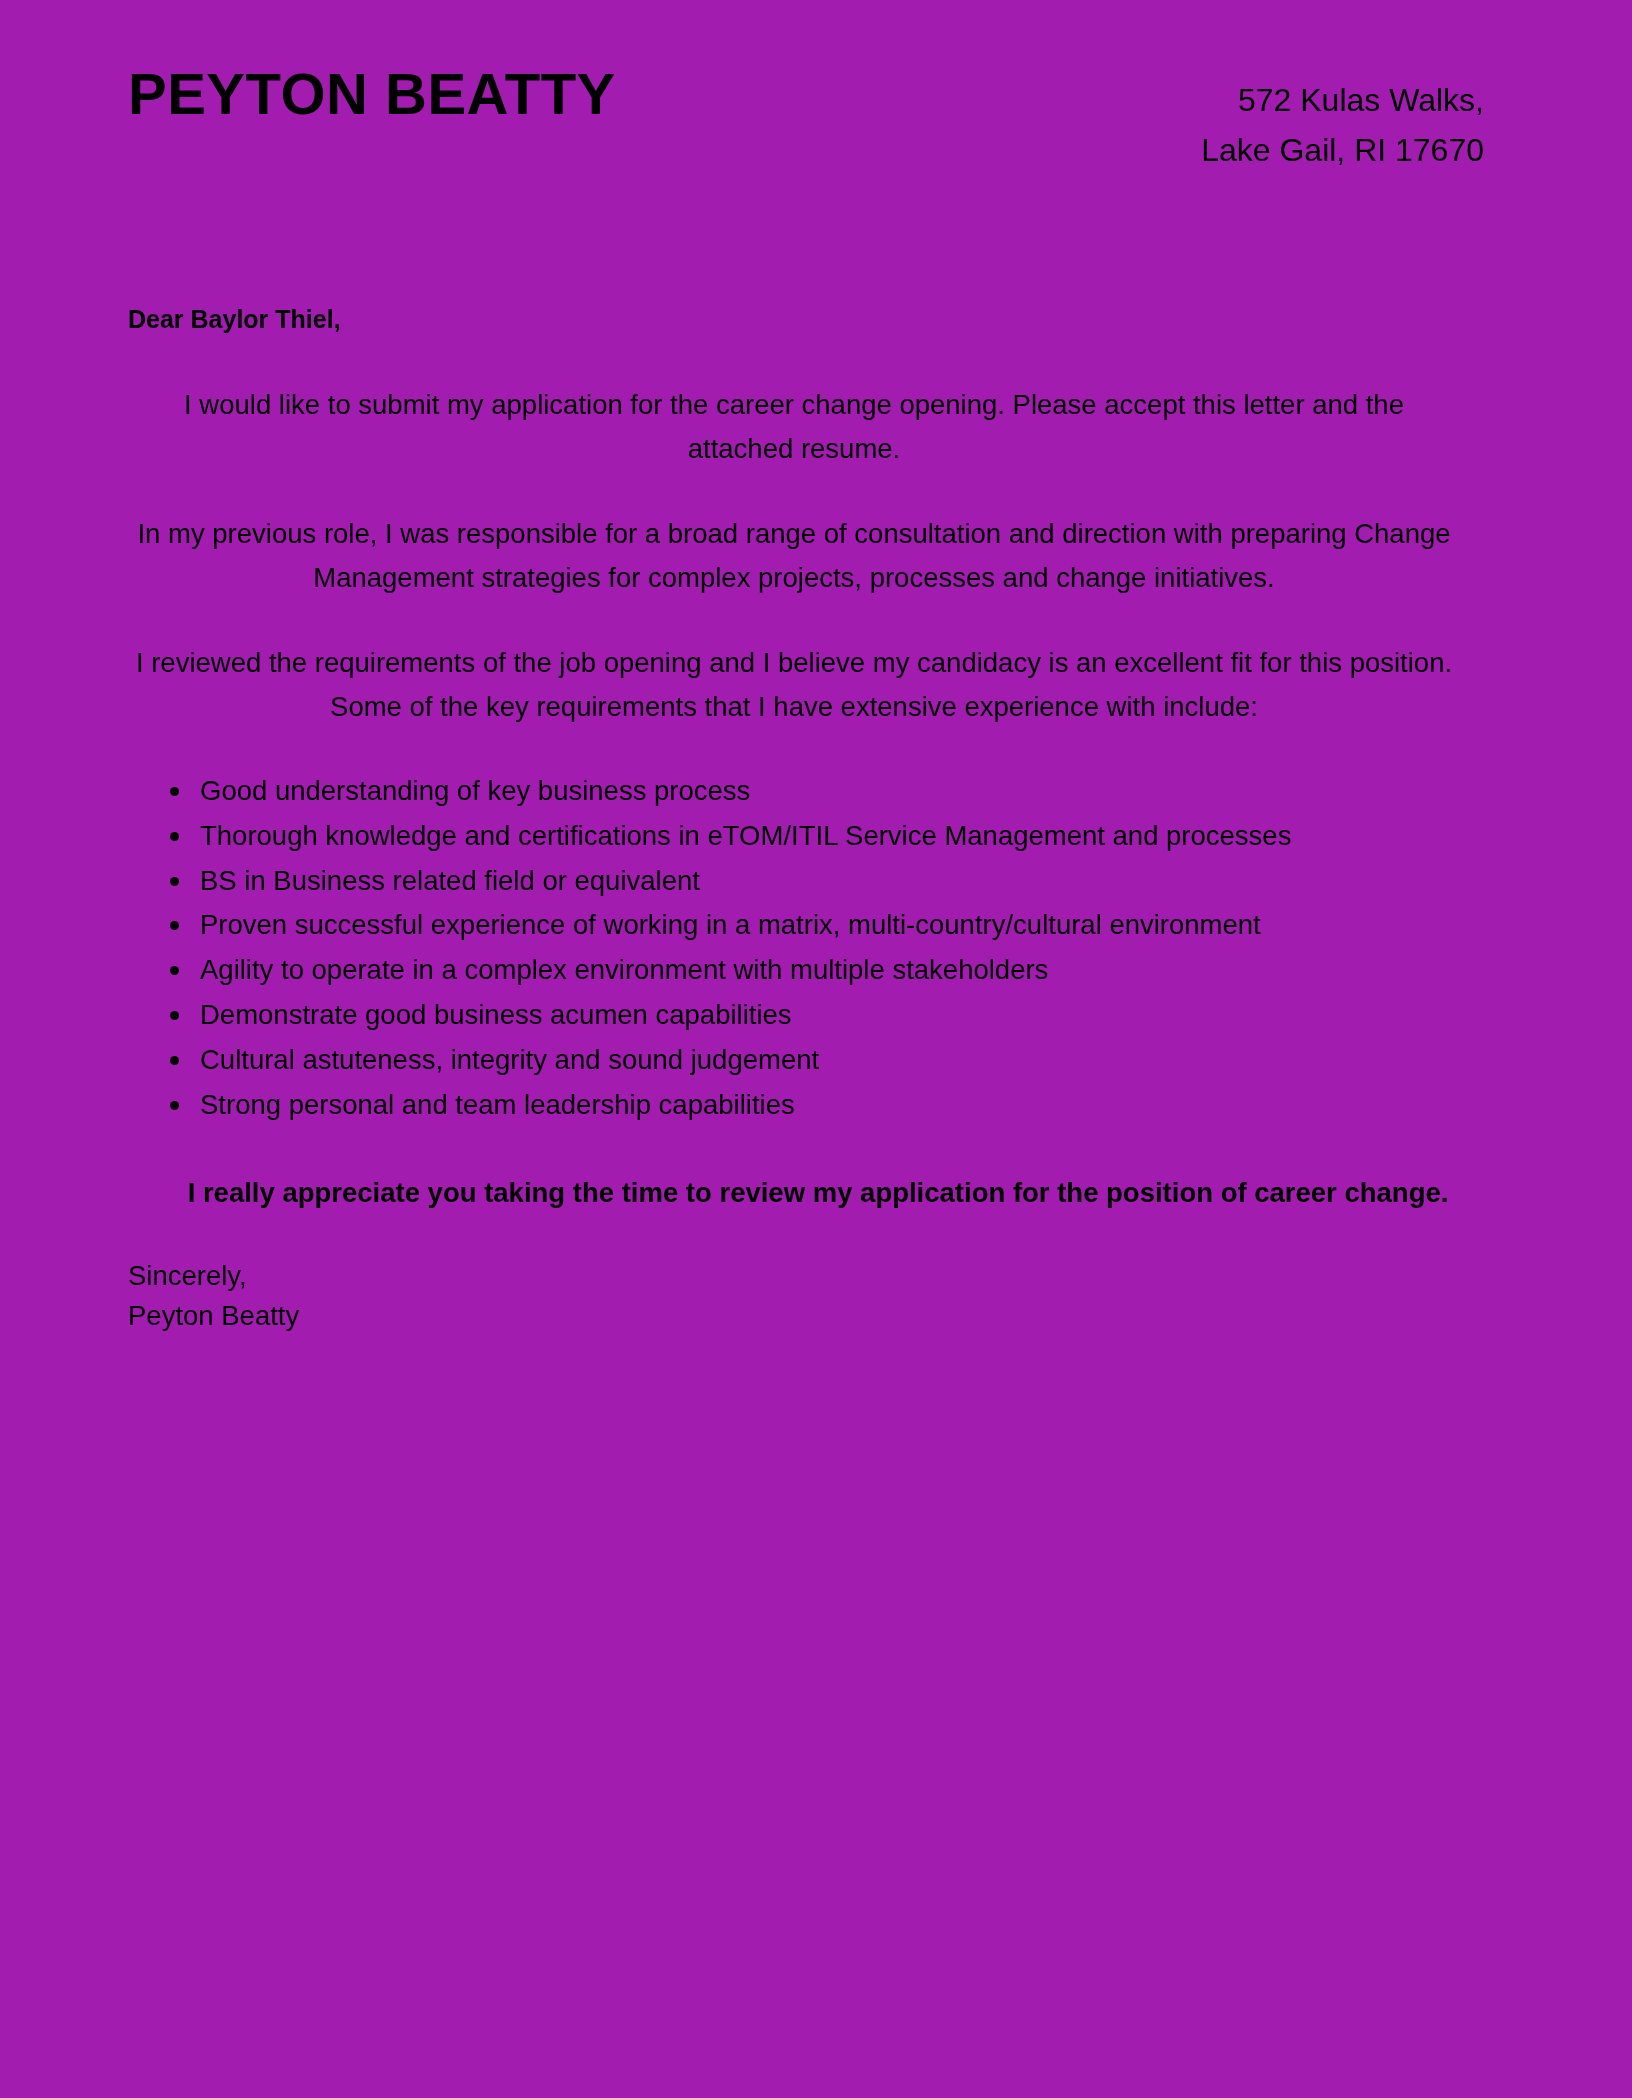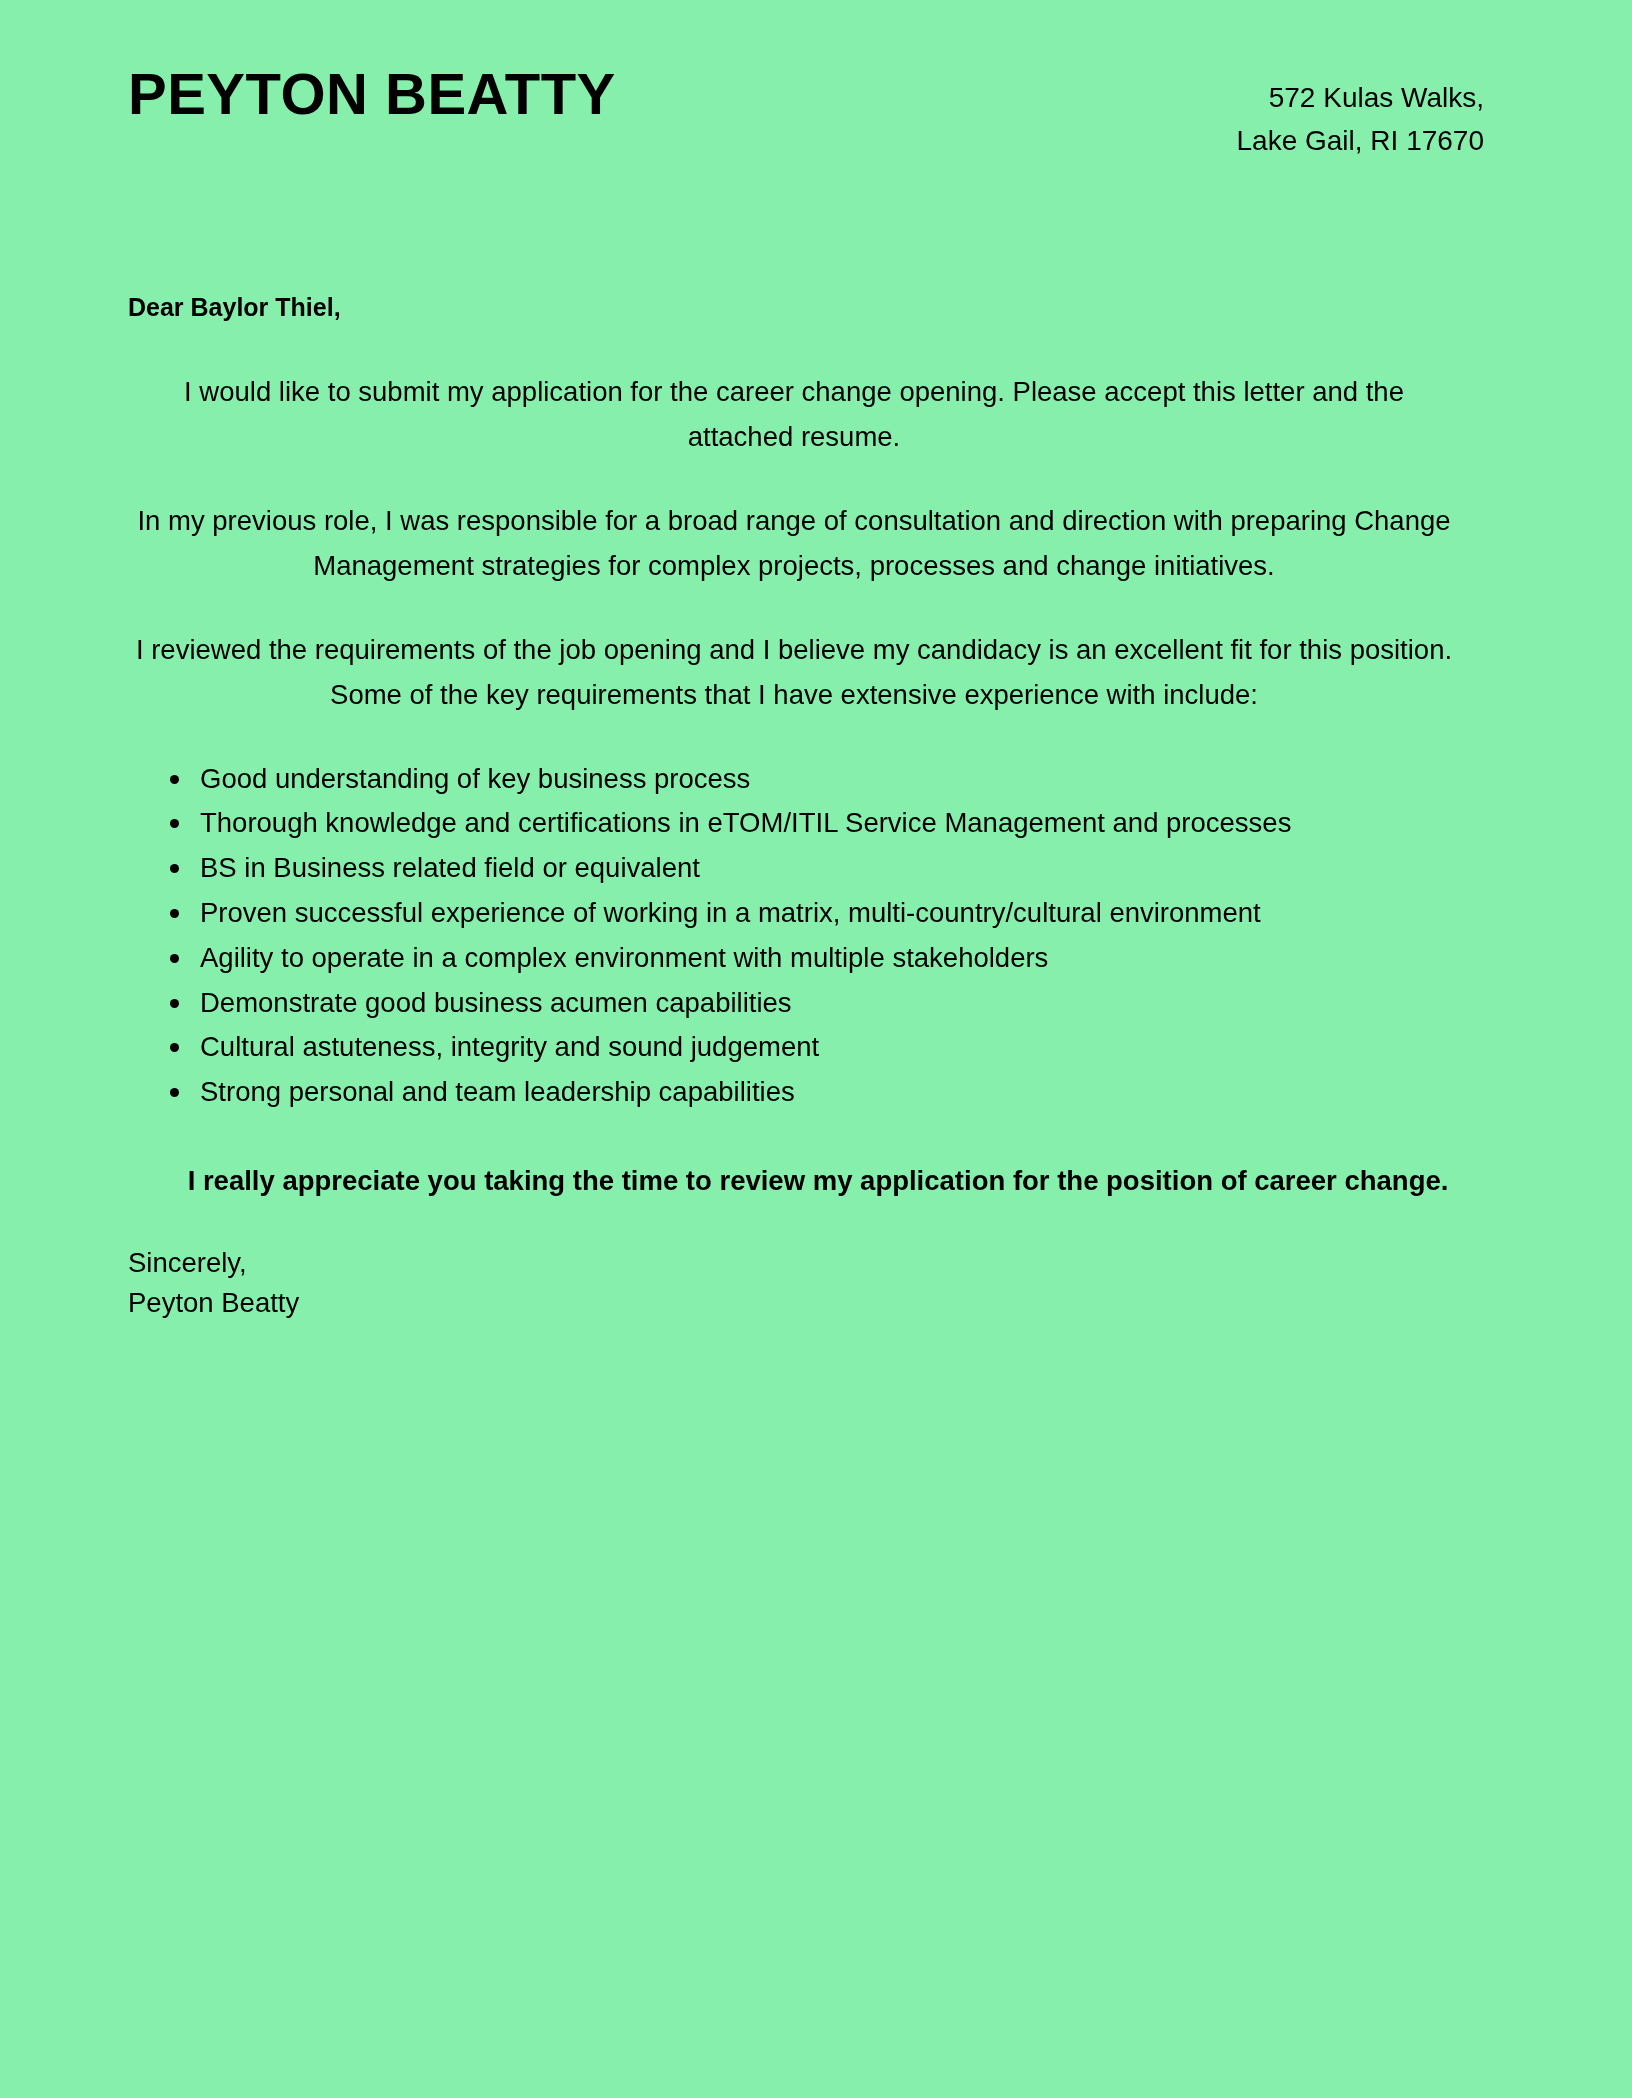--- a/index.html
+++ b/index.html
@@ -14,21 +14,21 @@
     height: 2098px;
     font-family: "Liberation Sans", sans-serif;
     color: #000000;
     -webkit-font-smoothing: antialiased;
   }
 
   .page {
     position: relative;
     width: 1632px;
     height: 2098px;
-    background: #86efac;
+    background: #a21caf;
     box-sizing: border-box;
     padding: 0;
     overflow: hidden;
   }
 
   
   .letter-header {
     display: flex;
     align-items: flex-start;
     justify-content: space-between;
@@ -41,21 +41,21 @@
     font-weight: 700;
     letter-spacing: 0.5px;
     line-height: 1.12;
     margin: 0;
     white-space: nowrap;
     text-transform: uppercase;
   }
 
   .sender-address {
     text-align: right;
-    font-size: 28px;
+    font-size: 32px;
     line-height: 1.55;
     padding-top: 14px;
     white-space: nowrap;
     margin-left: 12px;
   }
 
   .sender-address div {
     display: block;
   }
 

